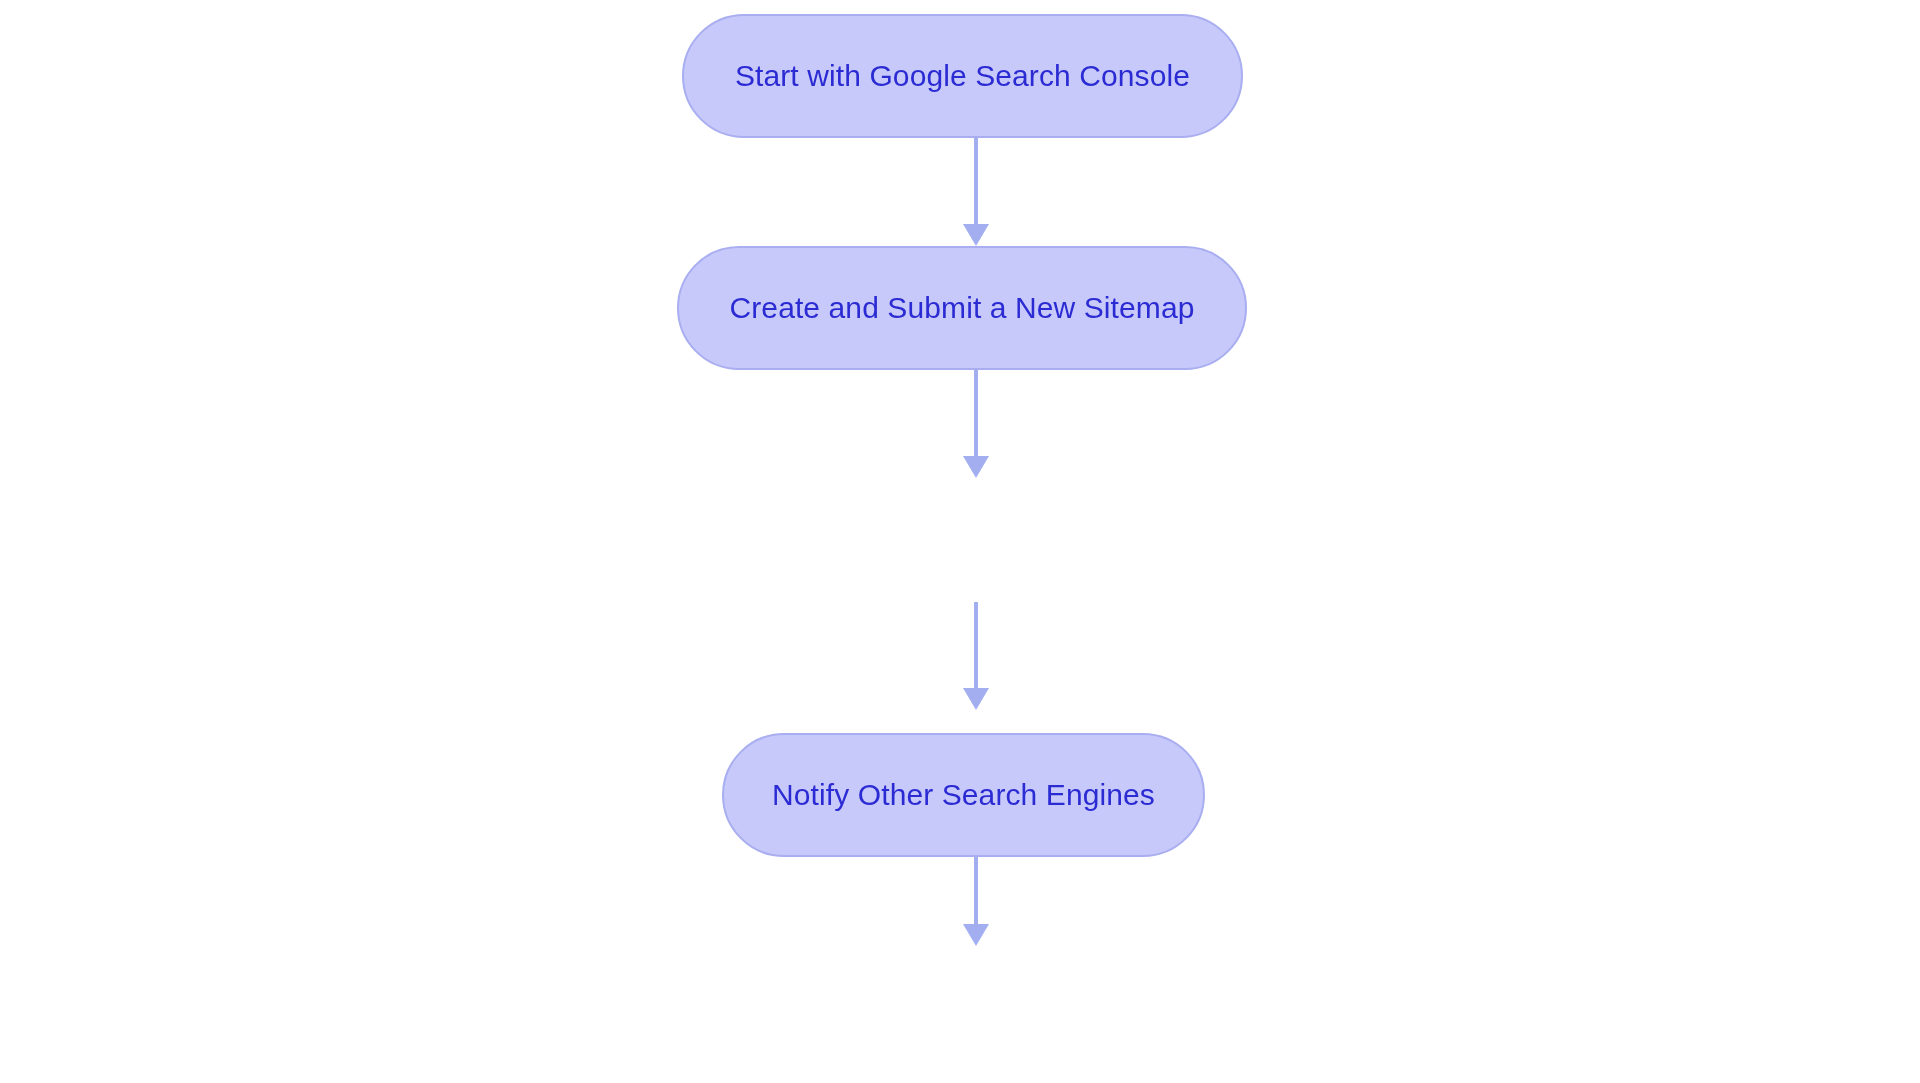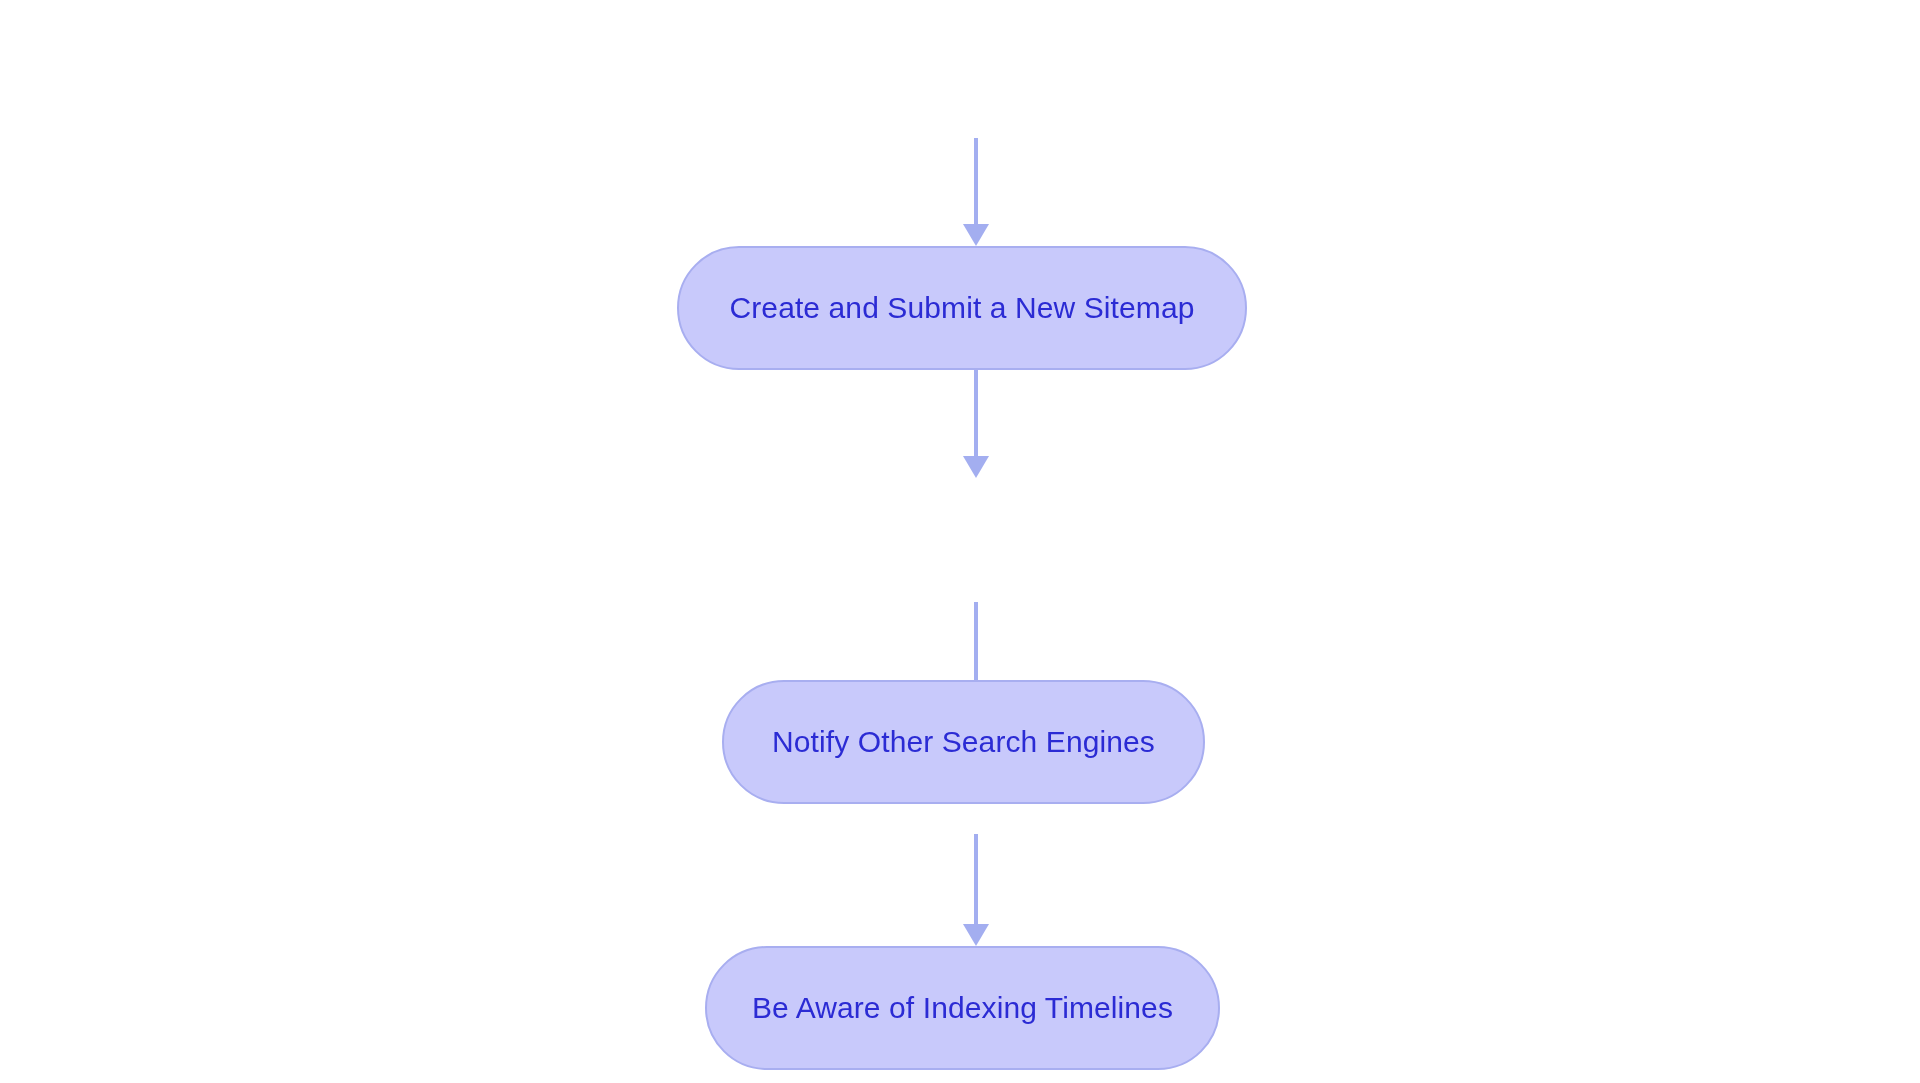--- a/index.html
+++ b/index.html
@@ -81,27 +81,27 @@
   <div class="connector" style="left:963px; top:602px; width:26px; height:108px;">
     <div class="conn-line" style="height:86px;"></div>
     <div class="conn-head" style="top:86px;"></div>
   </div>
 
   <div class="connector" style="left:963px; top:834px; width:26px; height:112px;">
     <div class="conn-line" style="height:90px;"></div>
     <div class="conn-head" style="top:90px;"></div>
   </div>
 
+  <div class="node" style="left:682px; top:14px; width:561px; height:124px;">
+    <span class="node-label">Start with Google Search Console</span>
+  </div>
 
   <div class="node" style="left:677px; top:246px; width:570px; height:124px;justify-content:center;">
     <span class="node-label">Create and Submit a New Sitemap</span>
   </div>
 
 
-  <div class="node" style="left:722px; top:680px; width:483px; height:124px;justify-content:center;">
+  <div class="node" style="left:722px; top:733px; width:483px; height:124px;justify-content:center;">
     <span class="node-label">Notify Other Search Engines</span>
   </div>
 
-  <div class="node" style="left:705px; top:946px; width:515px; height:124px;">
-    <span class="node-label">Be Aware of Indexing Timelines</span>
-  </div>
 
 </div>
 
 </body></html>

